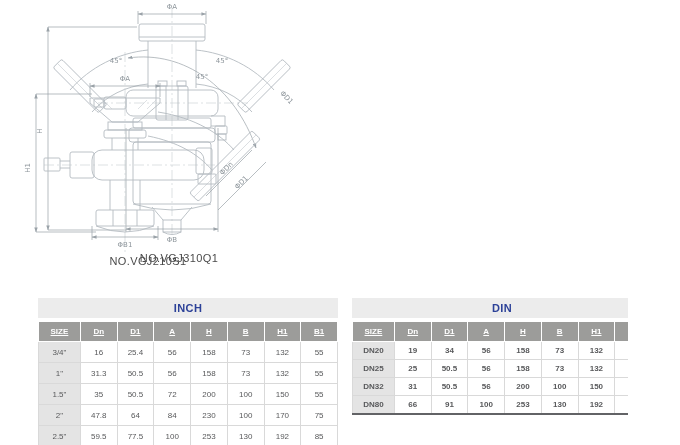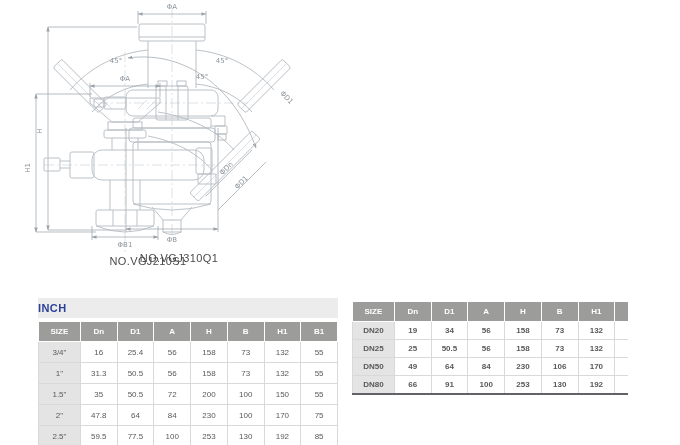--- a/index.html
+++ b/index.html
@@ -13,25 +13,25 @@
   .lnt{stroke:#c2c8cd;stroke-width:.55;fill:none;}
   .dim{stroke:#9aa2a8;stroke-width:.7;fill:none;}
   .cl{stroke:#c6ccd1;stroke-width:.6;fill:none;stroke-dasharray:10 3 2 3;}
   .dimt{font-family:"DejaVu Sans",sans-serif;font-size:7px;fill:#8d959b;}
   .model{font-family:"Liberation Sans",sans-serif;font-size:11px;fill:#4a4a4a;letter-spacing:.4px;}
   
   .panel{position:absolute;top:298px;width:300px;}
   #inchPanel{left:38px;}
   #dinPanel{left:352px;}
   .panel-title{height:20px;line-height:20px;background:#ececec;color:#2c4198;
-               font-size:11px;font-weight:700;letter-spacing:.4px;}
+               font-size:11px;font-weight:700;letter-spacing:.4px;text-align:center;}
   table{border-collapse:collapse;width:100%;table-layout:fixed;margin-top:3px;
         font-size:8px;color:#58595b;text-align:center;}
   th{background:#9c9c9a;color:#ffffff;font-weight:700;font-size:8px;
-     border:1px solid #fff;height:17px;}
+     border:1px solid #fff;height:17px;text-decoration:underline;}
   td{border:1px solid #d9d9d9;background:#fff;}
   td.size-col{background:#e4e4e4;}
   col.c-size{width:14%;}
   #inchPanel td{height:18px;}
   #dinPanel td{height:15px;font-weight:bold;}
   tbody tr:last-child td{border-bottom:2px solid #626366;}
 </style>
 </head>
 <body>
 
@@ -248,20 +248,21 @@
             <td>253</td>
             <td>130</td>
             <td>192</td>
             <td>85</td>
           </tr>
         </tbody>
       </table>
   </div>
 
   <div class="panel" id="dinPanel">
+    <div class="panel-title">DIN</div>
     <table>
         <colgroup>
           <col class="c-size">
           <col>
           <col>
           <col>
           <col>
           <col>
           <col>
           <col>
@@ -293,28 +294,28 @@
             <td class="size-col">DN25</td>
             <td>25</td>
             <td>50.5</td>
             <td>56</td>
             <td>158</td>
             <td>73</td>
             <td>132</td>
             <td>55</td>
           </tr>
           <tr>
-            <td class="size-col">DN50</td>
-            <td>49</td>
-            <td>64</td>
-            <td>84</td>
-            <td>230</td>
-            <td>106</td>
-            <td>170</td>
-            <td>75</td>
+            <td class="size-col">DN32</td>
+            <td>31</td>
+            <td>50.5</td>
+            <td>56</td>
+            <td>200</td>
+            <td>100</td>
+            <td>150</td>
+            <td>55</td>
           </tr>
           <tr>
             <td class="size-col">DN80</td>
             <td>66</td>
             <td>91</td>
             <td>100</td>
             <td>253</td>
             <td>130</td>
             <td>192</td>
             <td>85</td>

